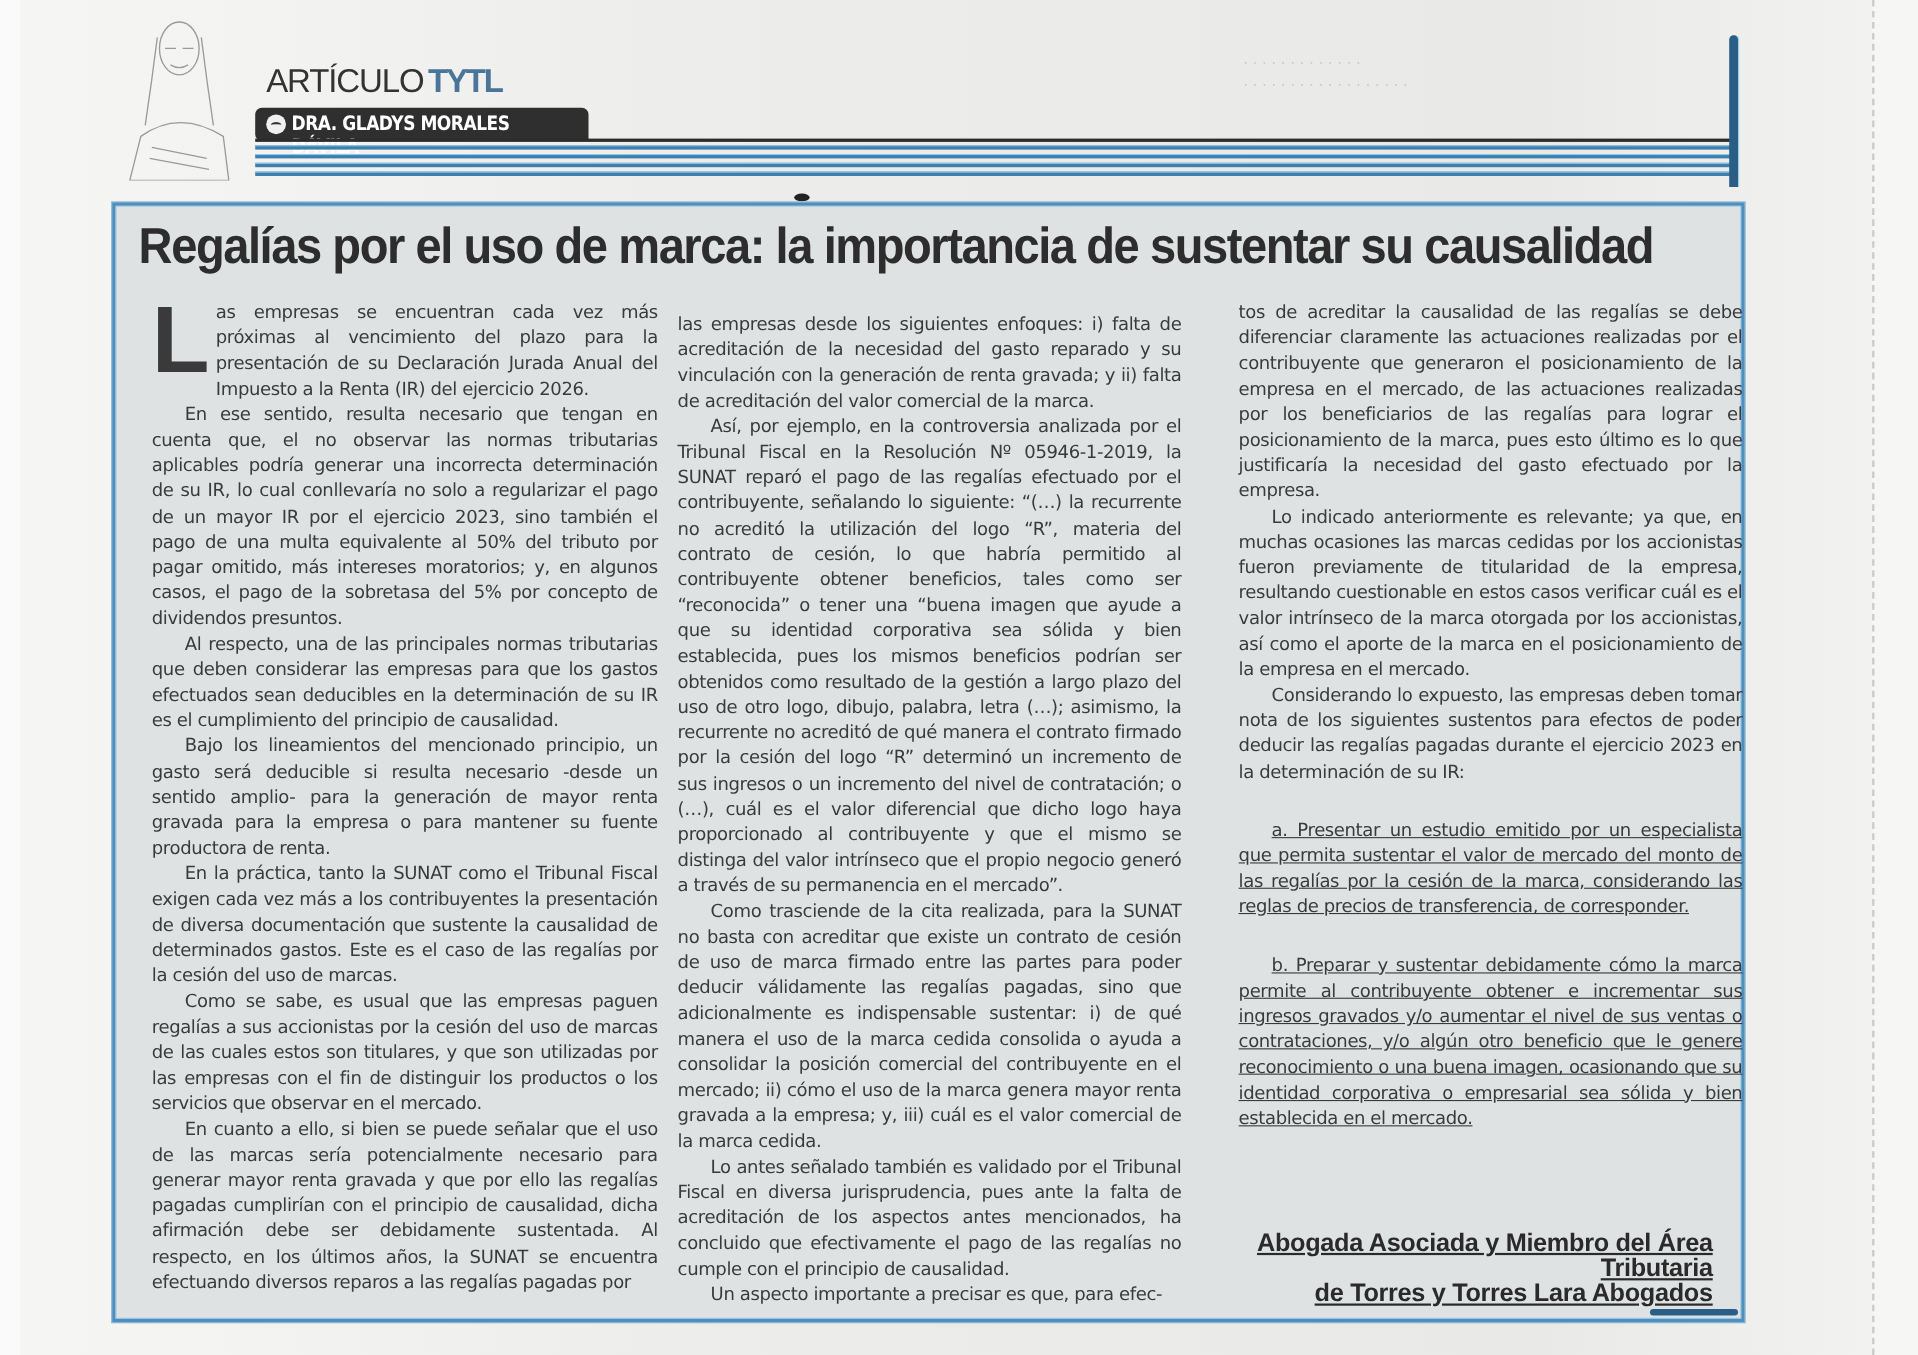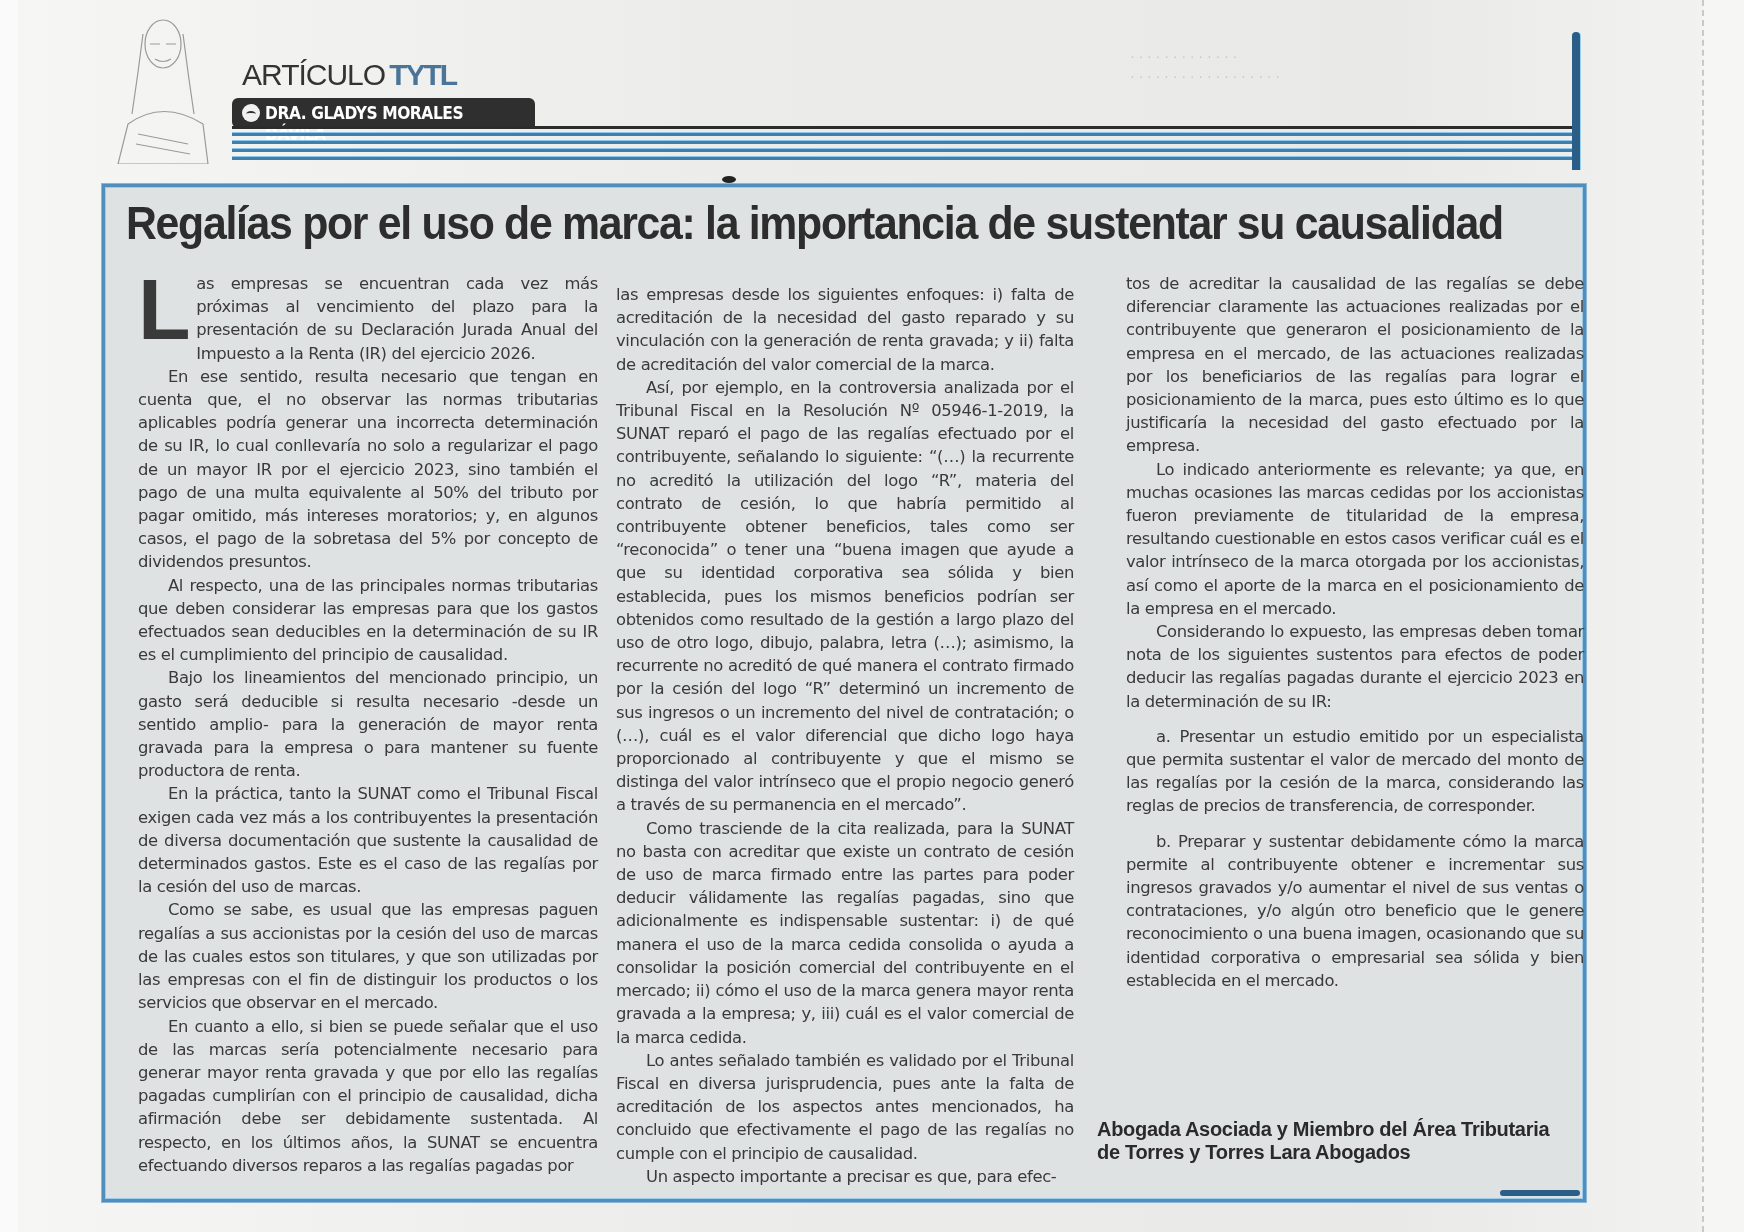--- a/index.html
+++ b/index.html
@@ -43,26 +43,26 @@
     transform:scaleX(0.93); transform-origin:left; }
 
   .col { position:absolute; top:272px; width:455px; font-family:"DejaVu Sans", sans-serif;
     font-size:16.4px; line-height:23.2px; color:#3a3a3a; text-align:justify; hyphens:manual;
     letter-spacing:-0.35px; }
   .col1 { left:138px; width:460px; }
   .col2 { left:616px; width:458px;margin-top:11px; }
   .col3 { left:1126px; width:458px; }
   .col p { margin:0; text-indent:30px; }
   .col p.first { text-indent:0; }
-  .col p.item { margin-top:12px; }
+  .col p.item { margin-top:30px;text-decoration:underline; }
   .dropcap { float:left; font-family:"Liberation Sans", sans-serif; font-weight:bold;
     font-size:86px; line-height:66px; height:66px; margin:4px 6px 0 0; color:#3a3a3a; }
-  .signature { position:absolute; left:1097px; top:1118px; width:460px; 
-    font-family:"Liberation Sans", sans-serif; font-weight:bold; font-size:20px; line-height:23px;
-    color:#2a2a2a; letter-spacing:-0.3px; }
+  .signature { position:absolute; left:1097px; top:1118px; width:460px; text-align:right;
+    font-family:"Liberation Sans", sans-serif; font-weight:bold; font-size:23px; line-height:23px;
+    color:#2a2a2a; letter-spacing:-0.3px;text-decoration:underline; }
   .bottom-post { position:absolute; left:1500px; top:1190px; width:80px; height:6px; background:#2a5e86;
     border-radius:3px; }
   .small-dot { position:absolute; left:722px; top:176px; width:14px; height:7px; background:#222; border-radius:50%; }
 </style>
 </head>
 <body>
 
 <div class="page-bg"></div>
 <div class="left-margin"></div>
 <div class="right-strip"></div>

